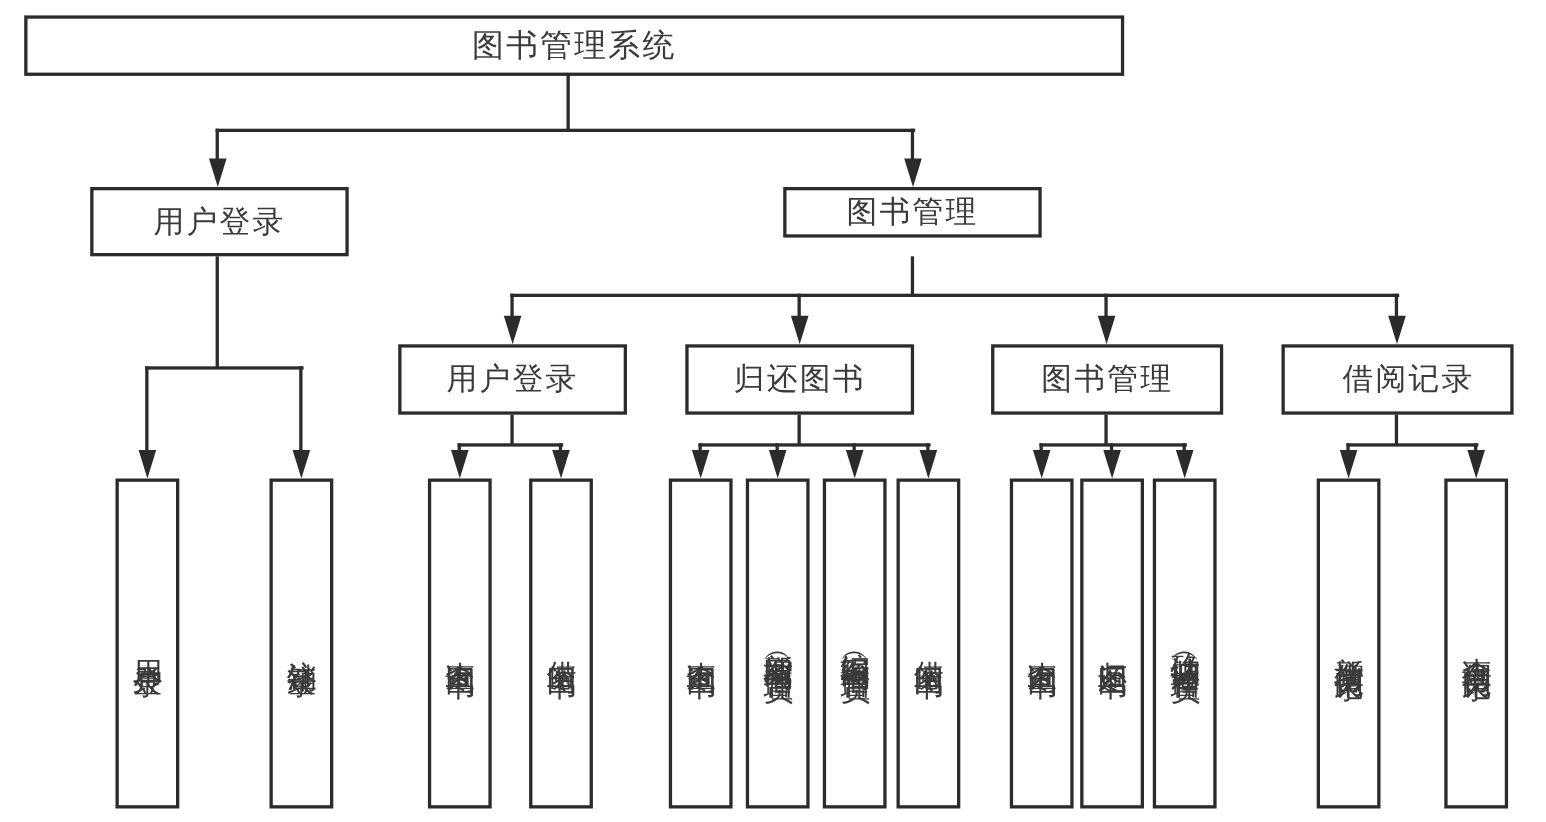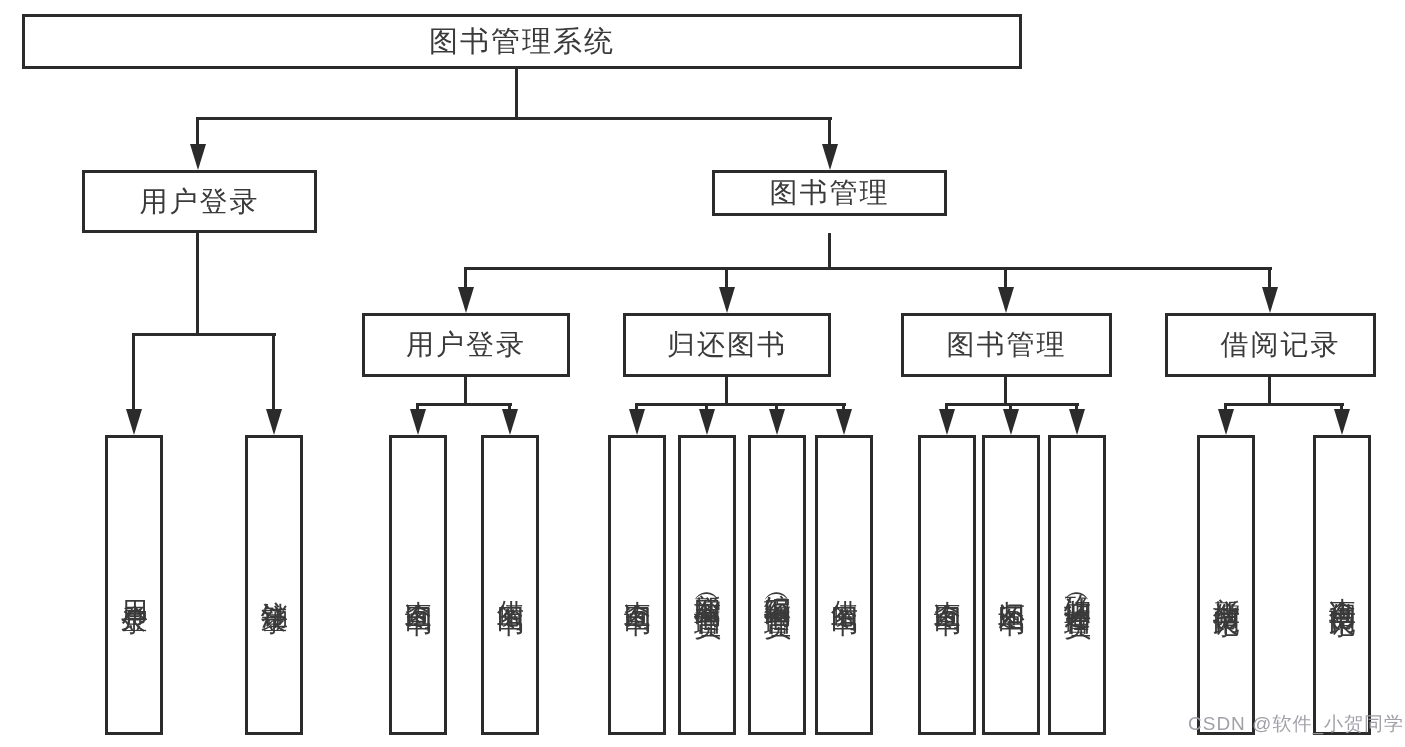--- a/index.html
+++ b/index.html
@@ -163,15 +163,14 @@
     <span>确认归还（管理员）</span>
   </div>
 
   <div class="vbox" style="left:1197px;top:435px;width:58px;height:300px;">
     <span>新增借阅记录</span>
   </div>
   <div class="vbox" style="left:1313px;top:435px;width:58px;height:300px;">
     <span>查询借阅记录</span>
   </div>
 
-  <div class="watermark">CSDN @软件_小贺同学</div>
 
 </div>
 
 </body></html>

